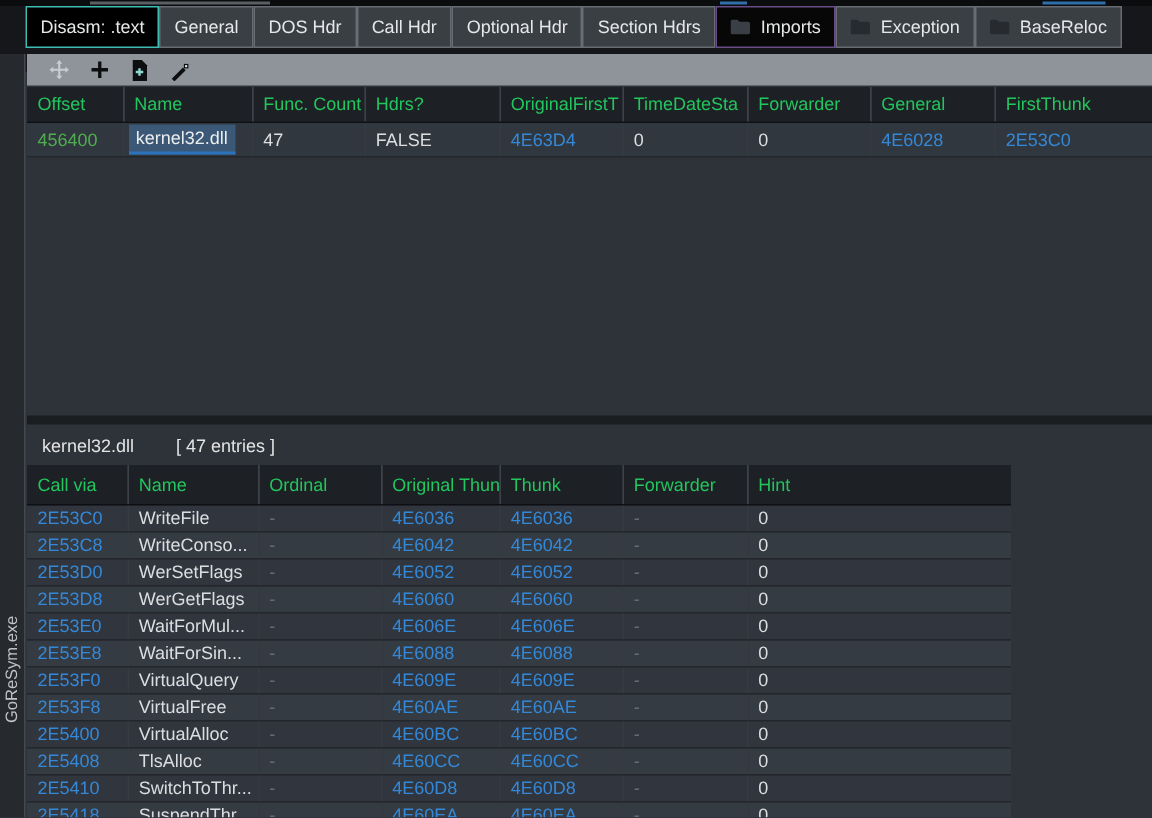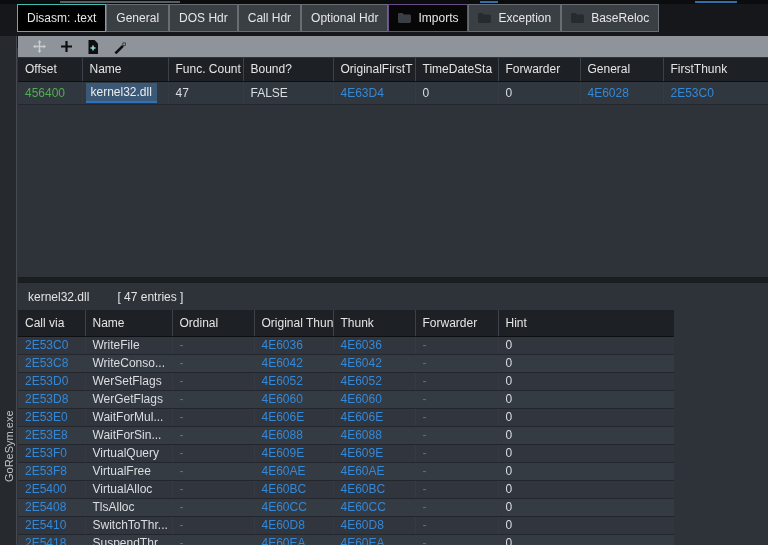--- a/index.html
+++ b/index.html
@@ -39,21 +39,21 @@
   
   .toolbar {
     position:absolute; left:18px; top:36px; width:750px; height:21px;
     background:var(--toolbar-bg,#8f949a);
     display:flex; align-items:center; gap:13px; padding-left:14px;
   }
   .tool-icon { width:14px; height:14px; display:flex; align-items:center; justify-content:center; }
   
   table.grid { border-collapse:collapse; table-layout:fixed; width:750px; }
   table.grid th {
-    background:#1d2024; color:#e5e5e5; font-weight:normal; text-align:left;
+    background:#1d2024; color:#22c55e; font-weight:normal; text-align:left;
     padding:0 0 0 7px; border-right:1px solid #3d4249; border-bottom:1px solid #0d0f12;
     overflow:hidden; white-space:nowrap;
   }
   table.grid td {
     padding:0 0 0 7px; overflow:hidden; white-space:nowrap;
     border-right:1px solid rgba(255,255,255,0.04);
     border-bottom:1px solid #23272d;
   }
   .imports-wrap { position:absolute; left:18px; top:58px; width:750px; }
   .t-imports th { height:23px; }
@@ -99,20 +99,23 @@
         <span>General</span>
       </div>
       <div class="tab">
         <span>DOS Hdr</span>
       </div>
       <div class="tab">
         <span>Call Hdr</span>
       </div>
       <div class="tab">
         <span>Optional Hdr</span>
+      </div>
+      <div class="tab">
+        <span>Section Hdrs</span>
       </div>
       <div class="tab active-purple">
         <svg class="folder" viewBox="0 0 13 10">
           <path d="M0 1.5 C0 0.7 0.6 0 1.4 0 H4.5 L6 1.5 H11.6 C12.4 1.5 13 2.1 13 2.9 V8.6 C13 9.4 12.4 10 11.6 10 H1.4 C0.6 10 0 9.4 0 8.6 Z" fill="#3a3f46"></path>
         </svg>
         <span>Imports</span>
       </div>
       <div class="tab">
         <svg class="folder" viewBox="0 0 13 10">
           <path d="M0 1.5 C0 0.7 0.6 0 1.4 0 H4.5 L6 1.5 H11.6 C12.4 1.5 13 2.1 13 2.9 V8.6 C13 9.4 12.4 10 11.6 10 H1.4 C0.6 10 0 9.4 0 8.6 Z" fill="#272b30"></path>
@@ -169,21 +172,21 @@
         <col style="width: 83px;">
         <col style="width: 82px;">
         <col style="width: 83px;">
         <col style="width: 105px;">
       </colgroup>
     <thead>
       <tr>
           <th>Offset</th>
           <th>Name</th>
           <th>Func. Count</th>
-          <th>Bound?</th>
+          <th>Hdrs?</th>
           <th>OriginalFirstT</th>
           <th>TimeDateSta</th>
           <th>Forwarder</th>
           <th>General</th>
           <th>FirstThunk</th>
         </tr>
     </thead>
     <tbody>
       <tr>
         <td class="c-green">456400</td>

